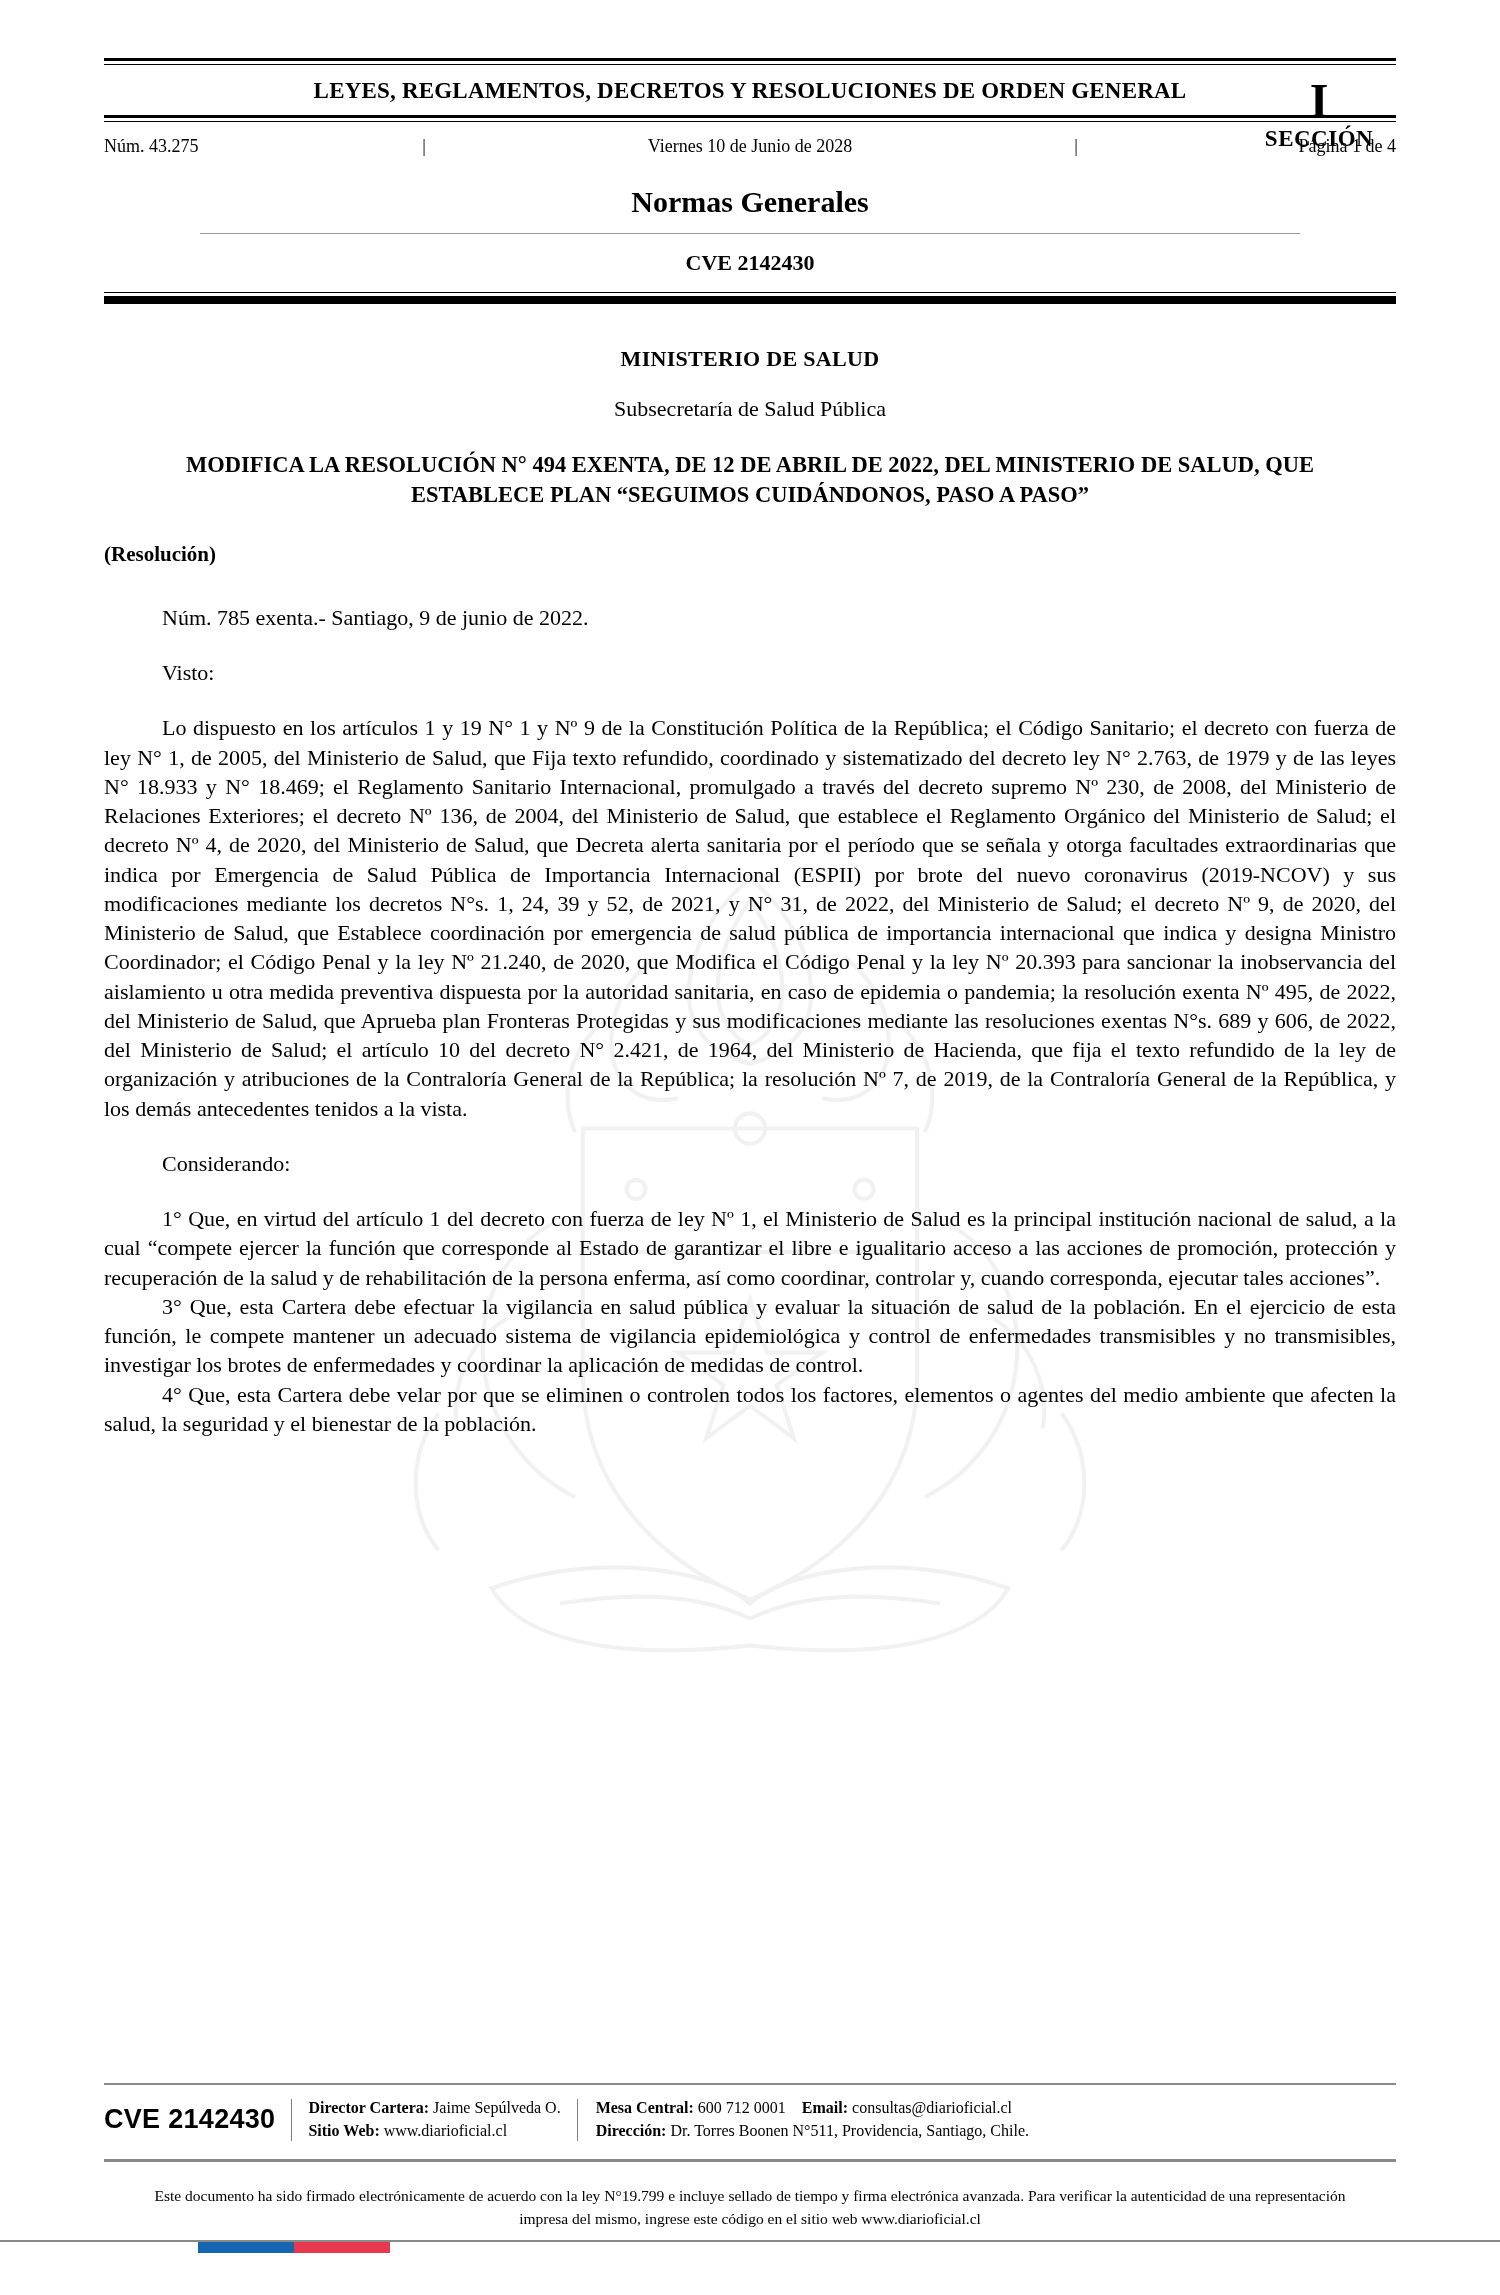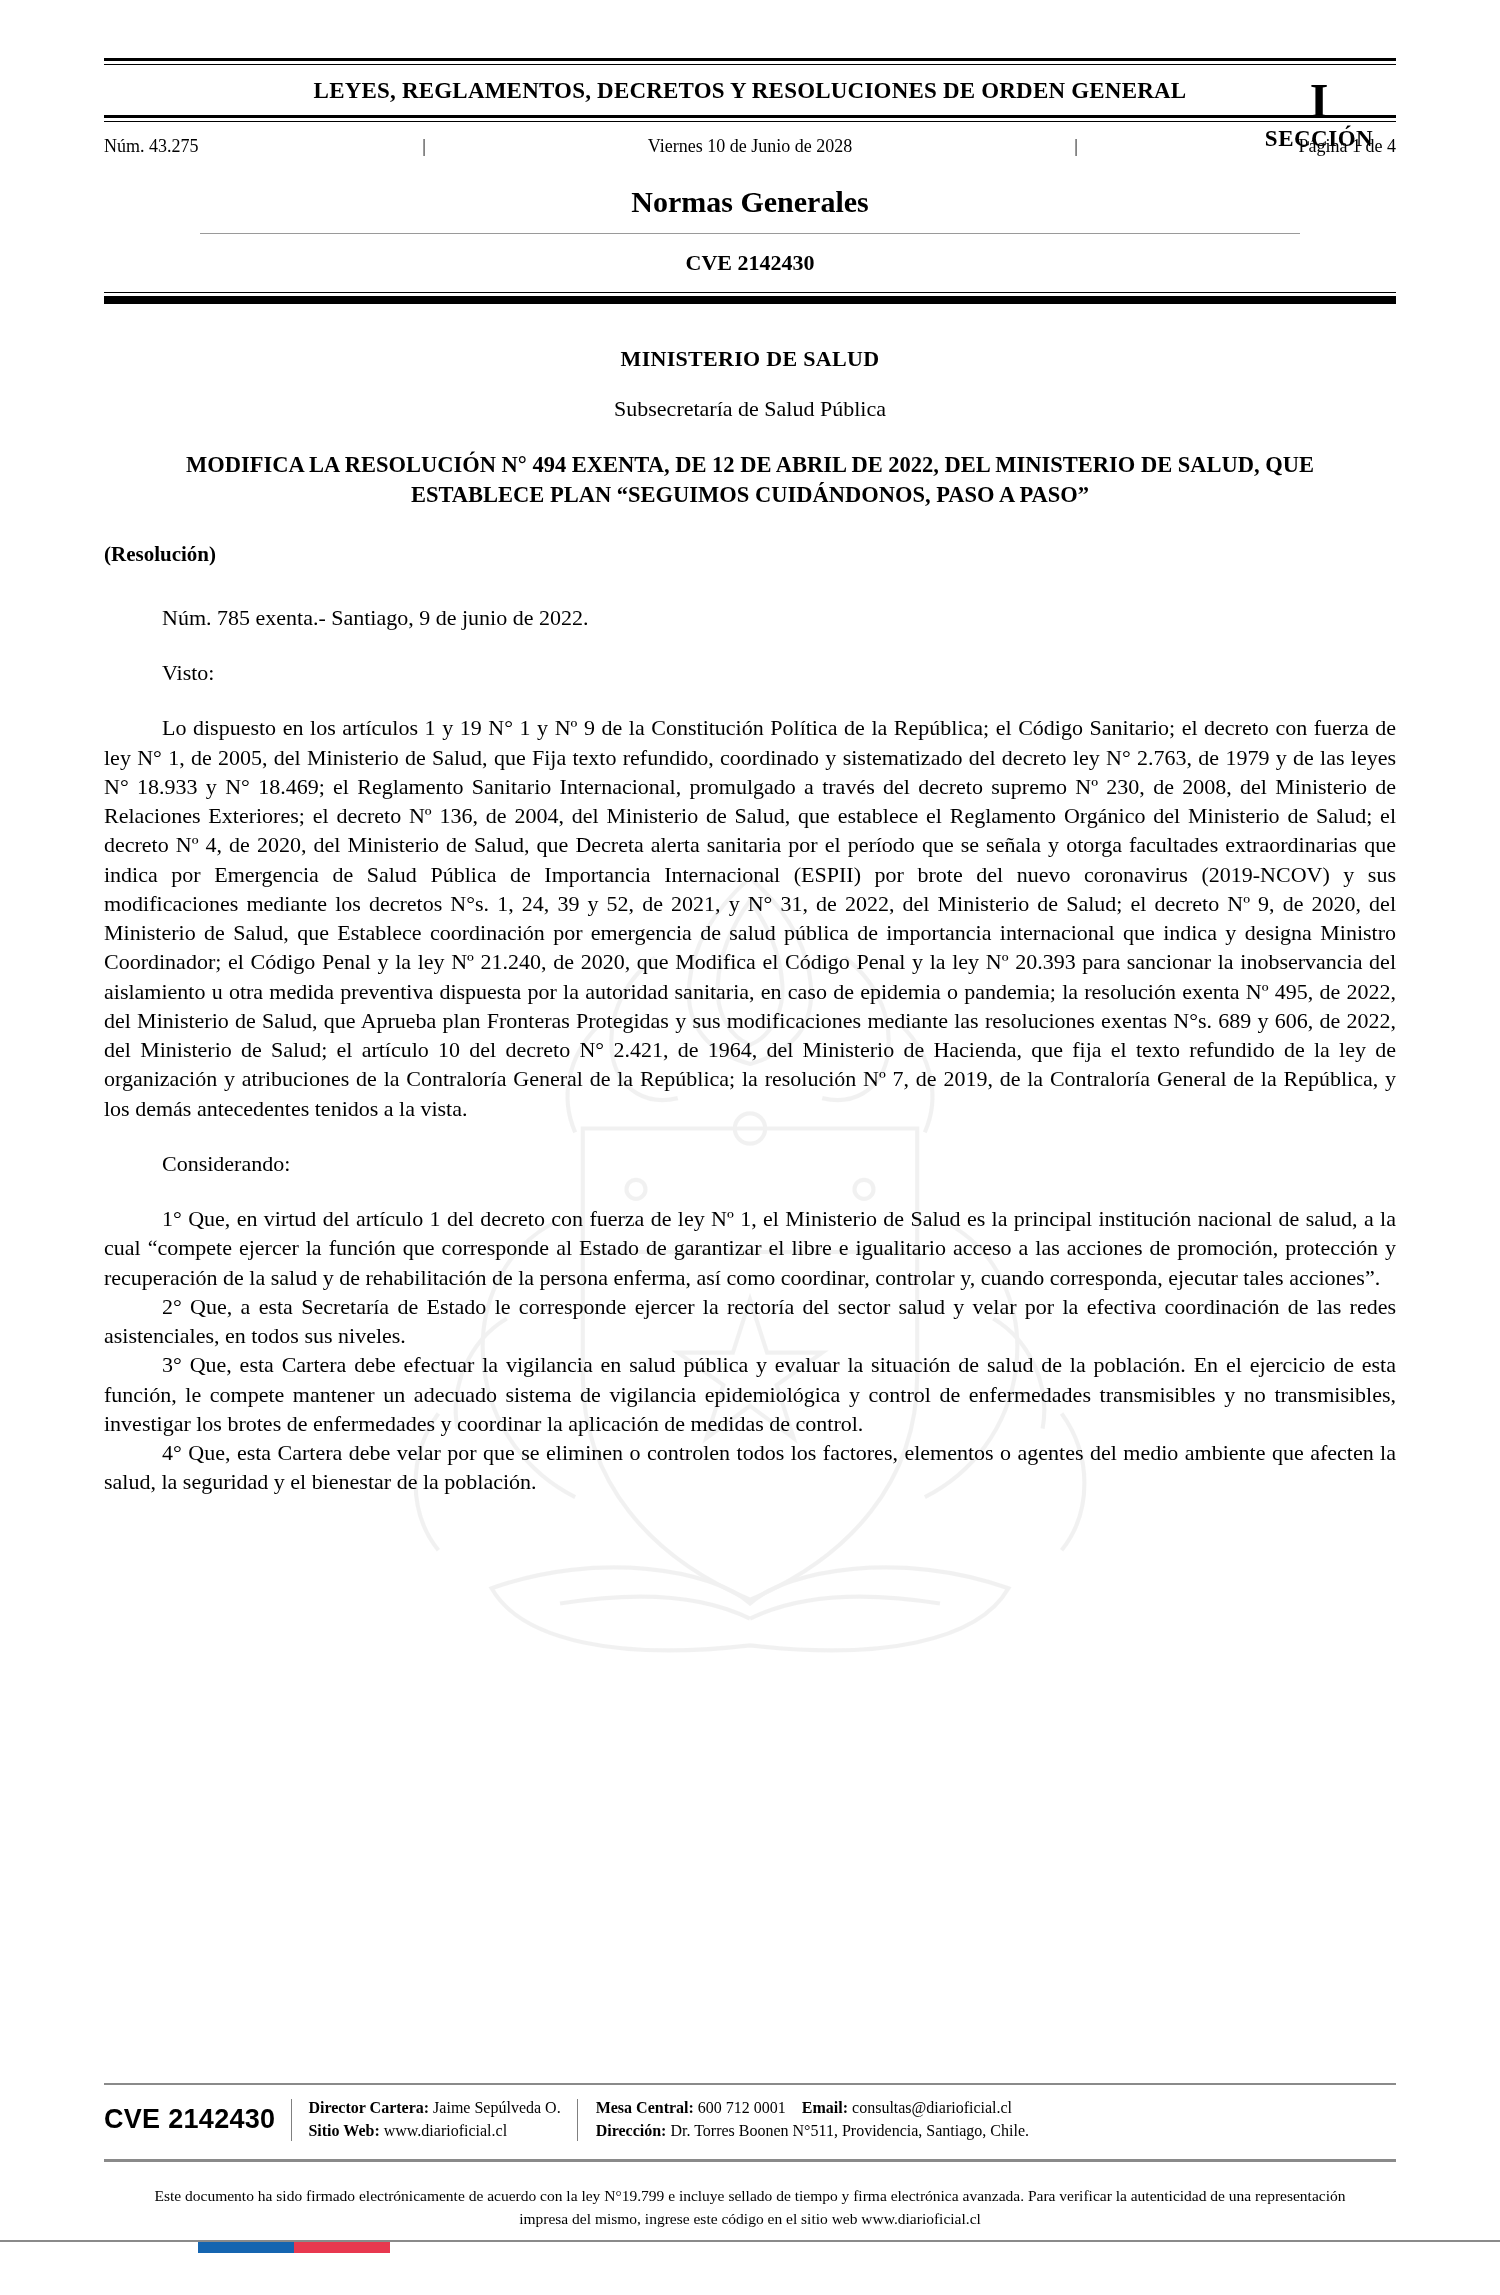--- a/index.html
+++ b/index.html
@@ -350,21 +350,20 @@
       <p class="para indent">Visto:</p>
 
       <div class="gap-md"></div>
       <p class="para indent">Lo dispuesto en los artículos 1 y 19 N° 1 y Nº 9 de la Constitución Política de la República; el Código Sanitario; el decreto con fuerza de ley N° 1, de 2005, del Ministerio de Salud, que Fija texto refundido, coordinado y sistematizado del decreto ley N° 2.763, de 1979 y de las leyes N° 18.933 y N° 18.469; el Reglamento Sanitario Internacional, promulgado a través del decreto supremo Nº 230, de 2008, del Ministerio de Relaciones Exteriores; el decreto Nº 136, de 2004, del Ministerio de Salud, que establece el Reglamento Orgánico del Ministerio de Salud; el decreto Nº 4, de 2020, del Ministerio de Salud, que Decreta alerta sanitaria por el período que se señala y otorga facultades extraordinarias que indica por Emergencia de Salud Pública de Importancia Internacional (ESPII) por brote del nuevo coronavirus (2019-NCOV) y sus modificaciones mediante los decretos N°s. 1, 24, 39 y 52, de 2021, y N° 31, de 2022, del Ministerio de Salud; el decreto Nº 9, de 2020, del Ministerio de Salud, que Establece coordinación por emergencia de salud pública de importancia internacional que indica y designa Ministro Coordinador; el Código Penal y la ley Nº 21.240, de 2020, que Modifica el Código Penal y la ley Nº 20.393 para sancionar la inobservancia del aislamiento u otra medida preventiva dispuesta por la autoridad sanitaria, en caso de epidemia o pandemia; la resolución exenta Nº 495, de 2022, del Ministerio de Salud, que Aprueba plan Fronteras Protegidas y sus modificaciones mediante las resoluciones exentas N°s. 689 y 606, de 2022, del Ministerio de Salud; el artículo 10 del decreto N° 2.421, de 1964, del Ministerio de Hacienda, que fija el texto refundido de la ley de organización y atribuciones de la Contraloría General de la República; la resolución Nº 7, de 2019, de la Contraloría General de la República, y los demás antecedentes tenidos a la vista.</p>
 
       <div class="gap-md"></div>
       <p class="para indent">Considerando:</p>
 
       <div class="gap-md"></div>
       <p class="para indent">1° Que, en virtud del artículo 1 del decreto con fuerza de ley Nº 1, el Ministerio de Salud es la principal institución nacional de salud, a la cual “compete ejercer la función que corresponde al Estado de garantizar el libre e igualitario acceso a las acciones de promoción, protección y recuperación de la salud y de rehabilitación de la persona enferma, así como coordinar, controlar y, cuando corresponda, ejecutar tales acciones”.</p>
-      <p class="para indent">2° Que, a esta Secretaría de Estado le corresponde ejercer la rectoría del sector salud y velar por la efectiva coordinación de las redes asistenciales, en todos sus niveles.</p>
       <p class="para indent">3° Que, esta Cartera debe efectuar la vigilancia en salud pública y evaluar la situación de salud de la población. En el ejercicio de esta función, le compete mantener un adecuado sistema de vigilancia epidemiológica y control de enfermedades transmisibles y no transmisibles, investigar los brotes de enfermedades y coordinar la aplicación de medidas de control.</p>
       <p class="para indent">4° Que, esta Cartera debe velar por que se eliminen o controlen todos los factores, elementos o agentes del medio ambiente que afecten la salud, la seguridad y el bienestar de la población.</p>
 
     </div>
   </div>
 
   <div class="footer">
     <div class="footer-rule-top"></div>
 
     <div class="footer-main">

